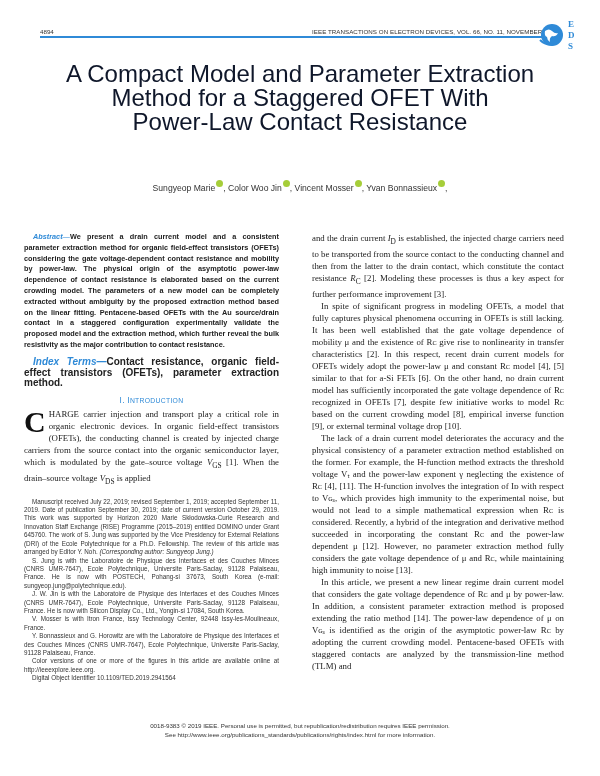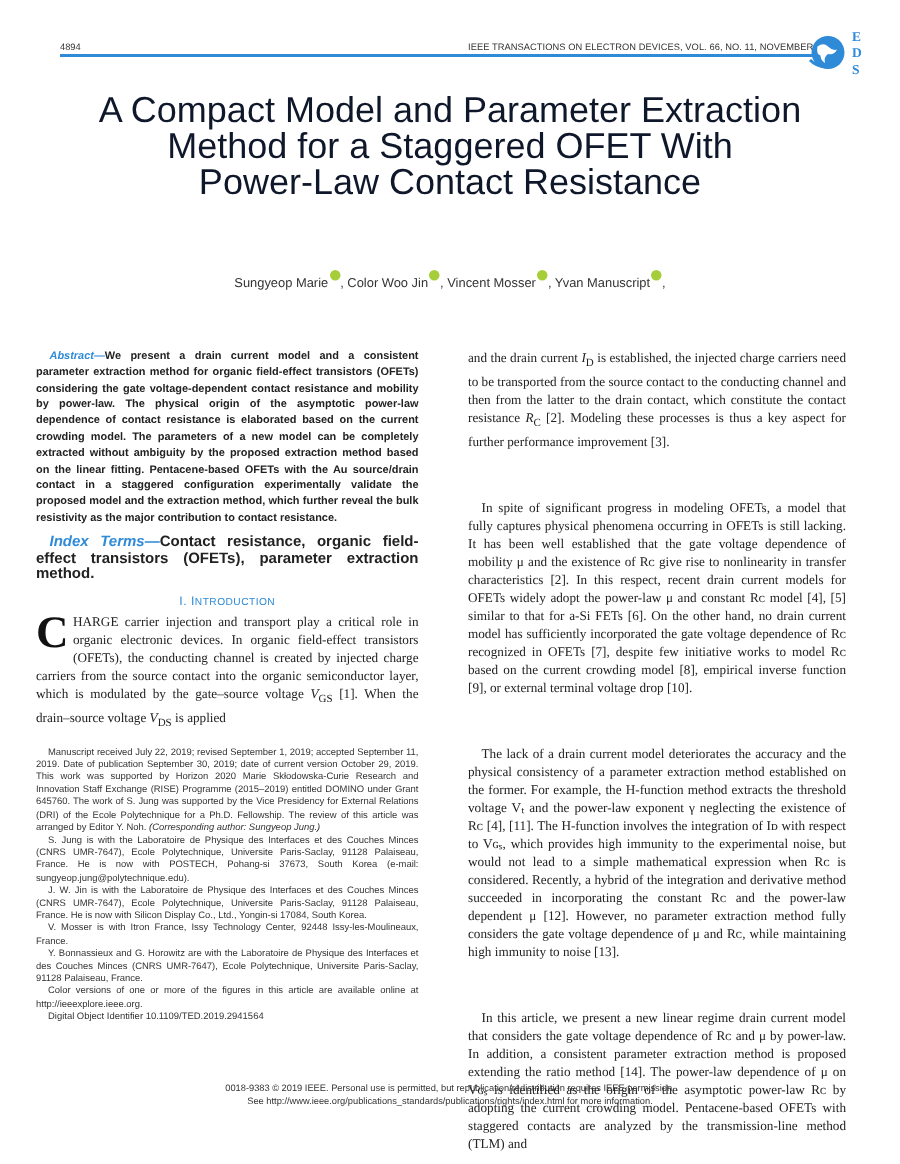--- a/index.html
+++ b/index.html
@@ -13,21 +13,21 @@
   .authors { position: absolute; left: 40px; top: 180px; width: 520px; text-align: center; font-family: "Liberation Sans", sans-serif; font-size: 8.6px; line-height: 14px; color: #333; }
   .orcid { display: inline-block; width: 7px; height: 7px; border-radius: 50%; background: #a6ce39; vertical-align: 4px; margin-left: 1px; }
   .col-left { position: absolute; left: 24px; top: 232px; width: 255px; }
   .col-right { position: absolute; left: 312px; top: 232px; width: 252px; }
   .abstract { font-family: "Liberation Sans", sans-serif; font-weight: bold; font-size: 7.3px; line-height: 10.8px; text-align: justify; color: #222; text-indent: 9px; margin: 0; }
   .kw { color: #2f8ad7; font-style: italic; font-weight: bold; }
   .index-terms { font-family: "Liberation Sans", sans-serif; font-weight: bold; font-size: 10px; line-height: 10.8px; text-align: justify; color: #222; text-indent: 9px; margin: 6px 0 0 0; }
   .section-head { font-family: "Liberation Sans", sans-serif; font-size: 8.2px; text-align: center; color: #2f8ad7; margin: 7px 0 3px 0; letter-spacing: 0.3px; }
   .section-head .sc { font-size: 6.8px; }
   .body-text { font-size: 8.8px; line-height: 12px; text-align: justify; margin: 0; color: #222; }
-  .body-text.indent { text-indent: 9px; margin-top: 32px; }
+  .body-text.indent { text-indent: 9px; }
   .dropcap { float: left; font-size: 30px; line-height: 24px; margin: 2px 3px 0 0; font-weight: bold; color: #111; }
   .footnote { font-family: "Liberation Sans", sans-serif; font-size: 6.3px; line-height: 8.4px; text-align: justify; margin: 0; color: #333; text-indent: 8px; }
   .footnotes { margin-top: 10px; }
   .copyright { position: absolute; left: 40px; top: 722px; width: 520px; text-align: center; font-family: "Liberation Sans", sans-serif; font-size: 6.2px; line-height: 8.5px; color: #333; }
   i.m { font-style: italic; }
 </style>
 </head>
 <body>
 
 <div class="header">
@@ -50,21 +50,21 @@
   <div>A Compact Model and Parameter Extraction</div>
   <div>Method for a Staggered OFET With</div>
   <div>Power-Law Contact Resistance</div>
 </div>
 
 <div class="authors">
   <div>
     <span>Sungyeop Marie</span><span class="orcid"></span>,
     <span>Color Woo Jin</span><span class="orcid"></span>,
     <span>Vincent Mosser</span><span class="orcid"></span>,
-    <span>Yvan Manuscript</span><span class="orcid"></span>,
+    <span>Yvan Bonnassieux</span><span class="orcid"></span>,
   </div>
 </div>
 
 <div class="col-left">
   <p class="abstract">
     <span class="kw">Abstract</span><span class="kw">—</span><span>We present a drain current model and a consistent parameter extraction method for organic field-effect transistors (OFETs) considering the gate voltage-dependent contact resistance and mobility by power-law. The physical origin of the asymptotic power-law dependence of contact resistance is elaborated based on the current crowding model. The parameters of a new model can be completely extracted without ambiguity by the proposed extraction method based on the linear fitting. Pentacene-based OFETs with the Au source/drain contact in a staggered configuration experimentally validate the proposed model and the extraction method, which further reveal the bulk resistivity as the major contribution to contact resistance.</span>
   </p>
   <p class="index-terms">
     <span class="kw">Index Terms</span><span class="kw">—</span><span>Contact resistance, organic field-effect transistors (OFETs), parameter extraction method.</span>
   </p>

